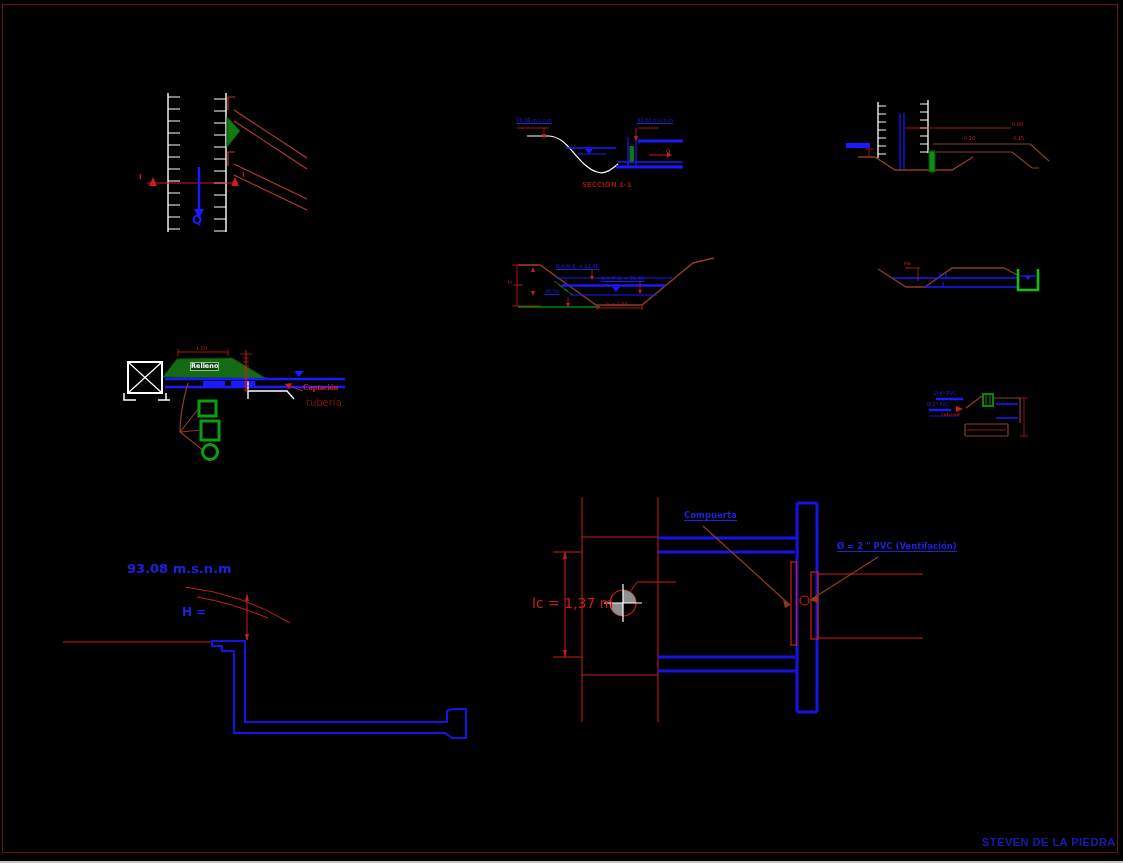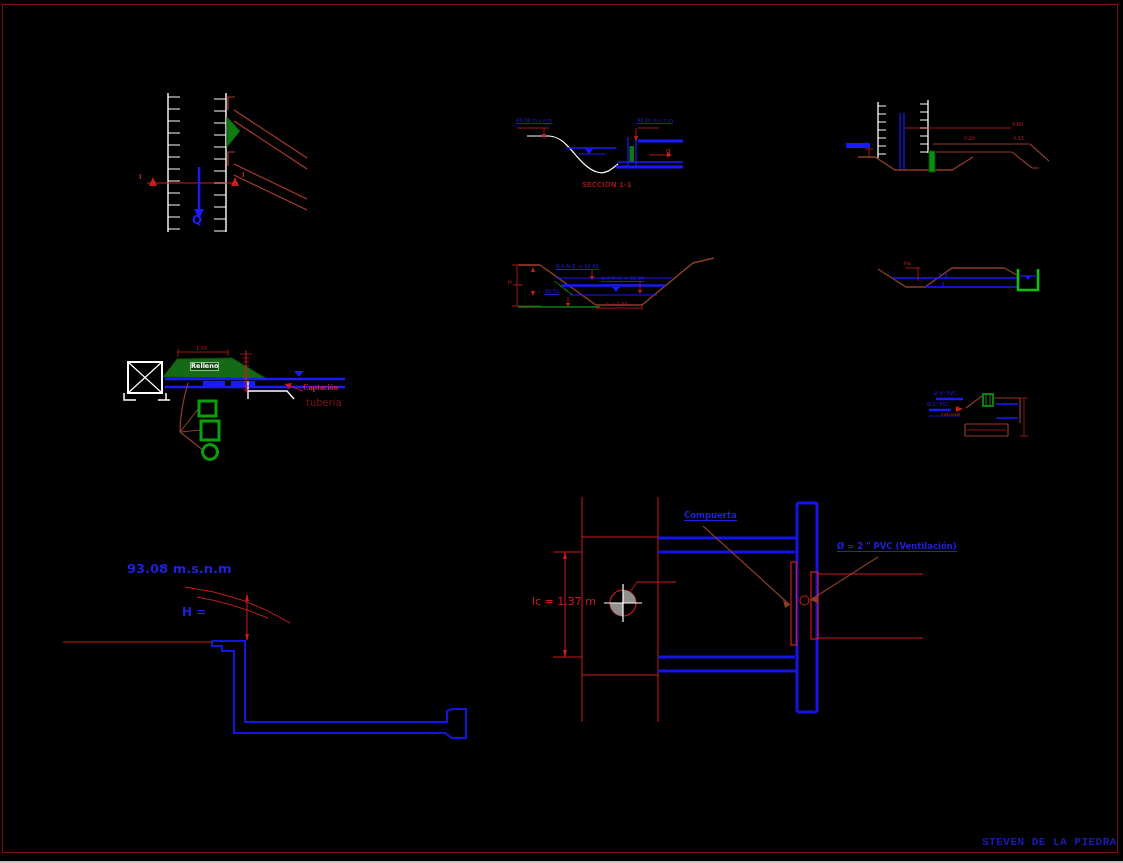--- a/index.html
+++ b/index.html
@@ -9,21 +9,21 @@
          border:1.5px solid #6e1414;pointer-events:none;}
   #bottom-edge{position:absolute;left:0;bottom:0;width:100%;height:2px;background:#c4c4c4;}
   svg{position:absolute;left:0;top:0;}
   .lbl{position:absolute;line-height:1;white-space:nowrap;}
   .blue{color:#2020dd;}
   .red{color:#cc1d1d;}
   .dkred{color:#7a1212;}
   .white{color:#ffffff;}
   .b{font-weight:bold;}
   .u{border-bottom:1px solid currentColor;padding-bottom:0;}
-  .serif{font-family:Liberation Mono, monospace;}
+  .serif{font-family:Liberation Sans, sans-serif;}
   .boxed{border:1px solid rgba(180,220,180,.8);padding:0 0;background:rgba(0,0,0,.35);text-align:right;}
 </style>
 </head>
 <body>
 
 <div id="stage">
 
   <svg width="1123" height="863" viewBox="0 0 1123 863">
 
     <g>
@@ -194,19 +194,19 @@
 
   <span class="lbl blue" style="left:934px;top:391px;font-size:5px;">Ø 4" PVC</span>
   <span class="lbl blue" style="left:927px;top:402px;font-size:5px;">Ø 2" PVC</span>
   <span class="lbl dkred b" style="left:941px;top:412px;font-size:5px;">rebose</span>
 
   <span class="lbl blue b" style="left:127px;top:562px;font-size:13px;">93.08 m.s.n.m</span>
   <span class="lbl blue b" style="left:182px;top:606px;font-size:12px;">H =</span>
 
   <span class="lbl blue b u" style="left:684px;top:511px;font-size:8.5px;">Compuerta</span>
   <span class="lbl blue b u" style="left:837px;top:542px;font-size:8.5px;">Ø = 2 " PVC (Ventilación)</span>
-  <span class="lbl red" style="left:532px;top:596px;font-size:11px;">lc = 1,37 m</span>
+  <span class="lbl red" style="left:532px;top:596px;font-size:14px;">lc = 1,37 m</span>
 
   <span class="lbl b serif" style="left:982px;top:837px;font-size:11px;color:#1b1bb4;letter-spacing:.5px;">STEVEN DE LA PIEDRA</span>
 
   <div id="frame"></div>
   <div id="bottom-edge"></div>
 </div>
 
 </body></html>

